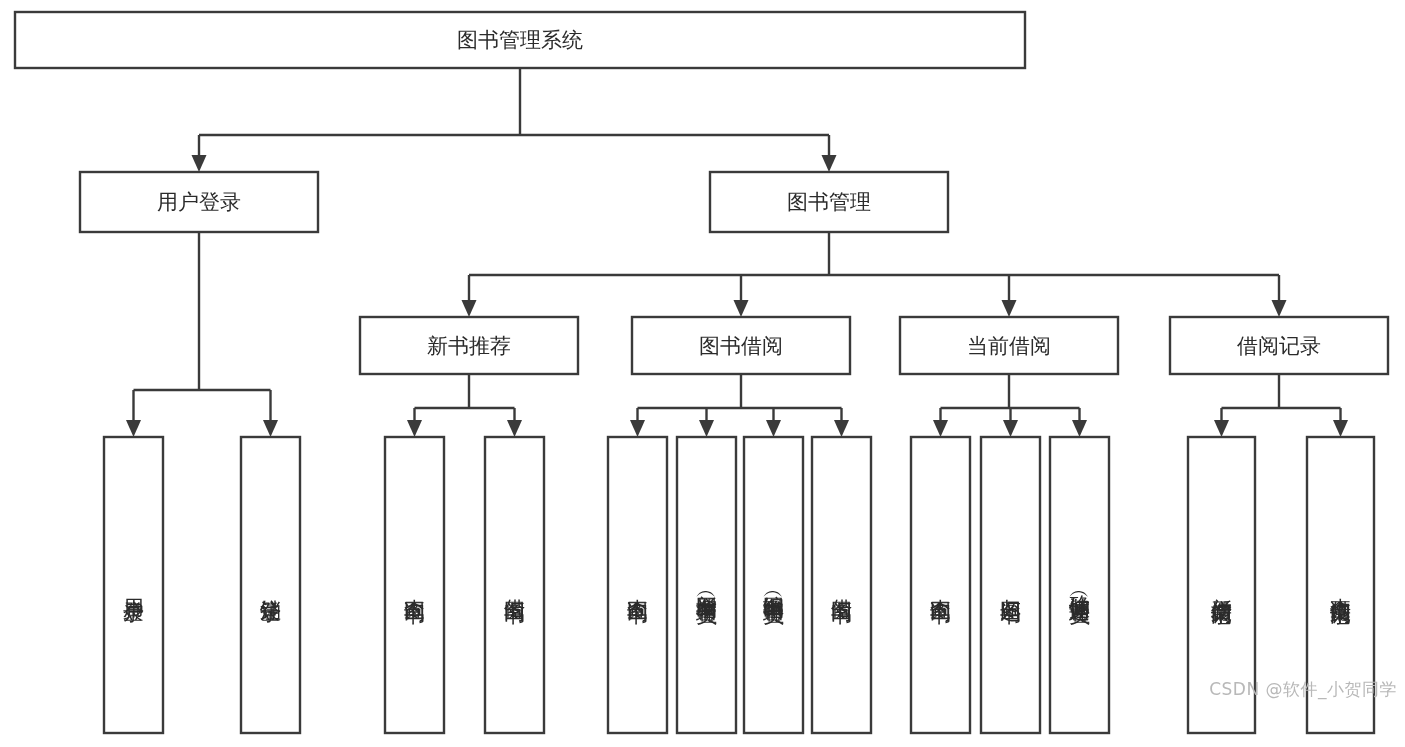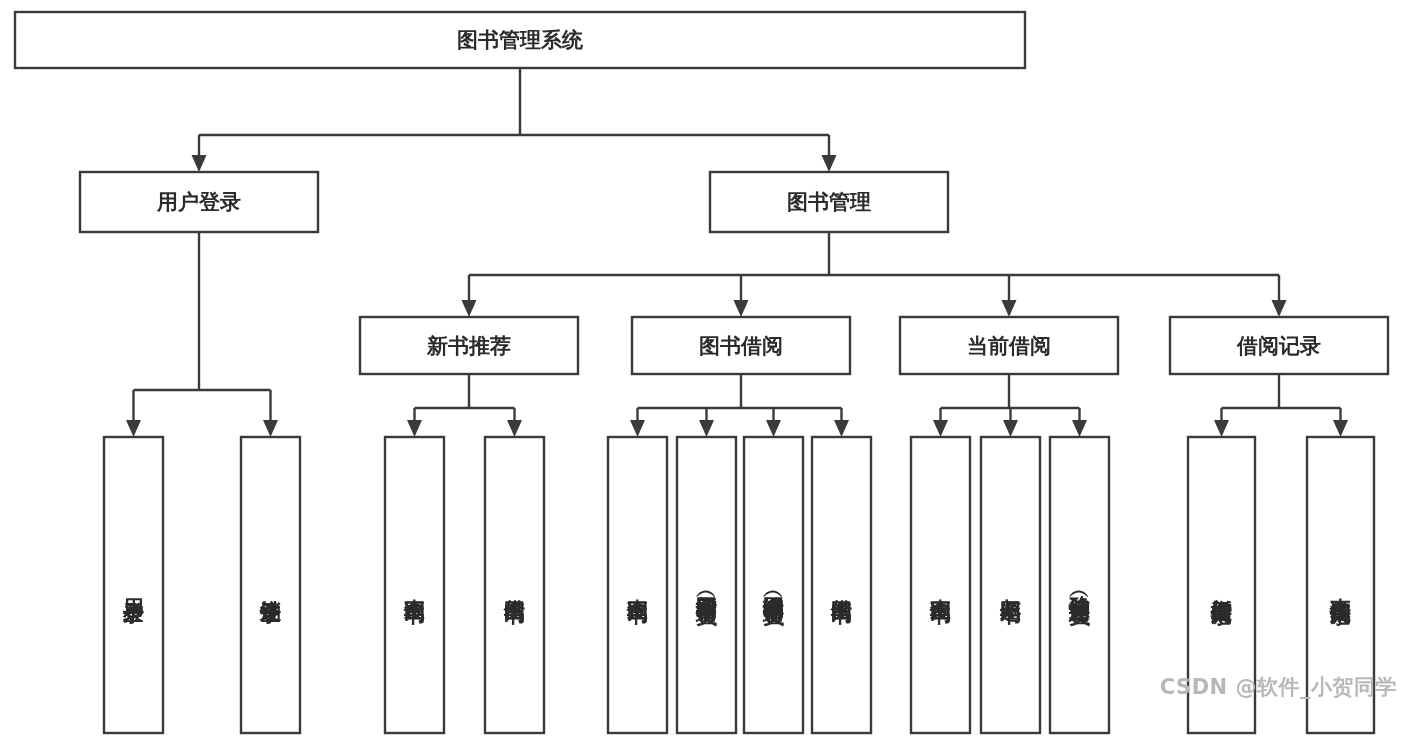--- a/index.html
+++ b/index.html
@@ -12,21 +12,20 @@
     height: 747px;
     font-family: "DejaVu Sans", "Liberation Sans", sans-serif;
     overflow: hidden;
     position: relative;
   }
   #diagram-root {
     position: relative;
     width: 1405px;
     height: 707px;
     background: #ffffff;
-    font-weight: bold;
   }
   svg#tree-svg {
     position: absolute;
     left: 0;
     top: 0;
     width: 1405px;
     height: 747px;
     display: block;
   }
   .node-box {
@@ -67,21 +66,21 @@
     white-space: nowrap;
     user-select: none;
     pointer-events: none;
   }
   .watermark {
     position: absolute;
     right: 8px;
     bottom: 6px;
     color: #b8b8b8;
     font-family: "DejaVu Sans", "Liberation Sans", sans-serif;
-    font-size: 21px;
+    font-size: 17px;
     letter-spacing: 0.5px;
     white-space: nowrap;
   }
 </style>
 </head>
 <body>
 
 <div id="diagram-root">
 
   <svg id="tree-svg" viewBox="0 0 1405 747">

